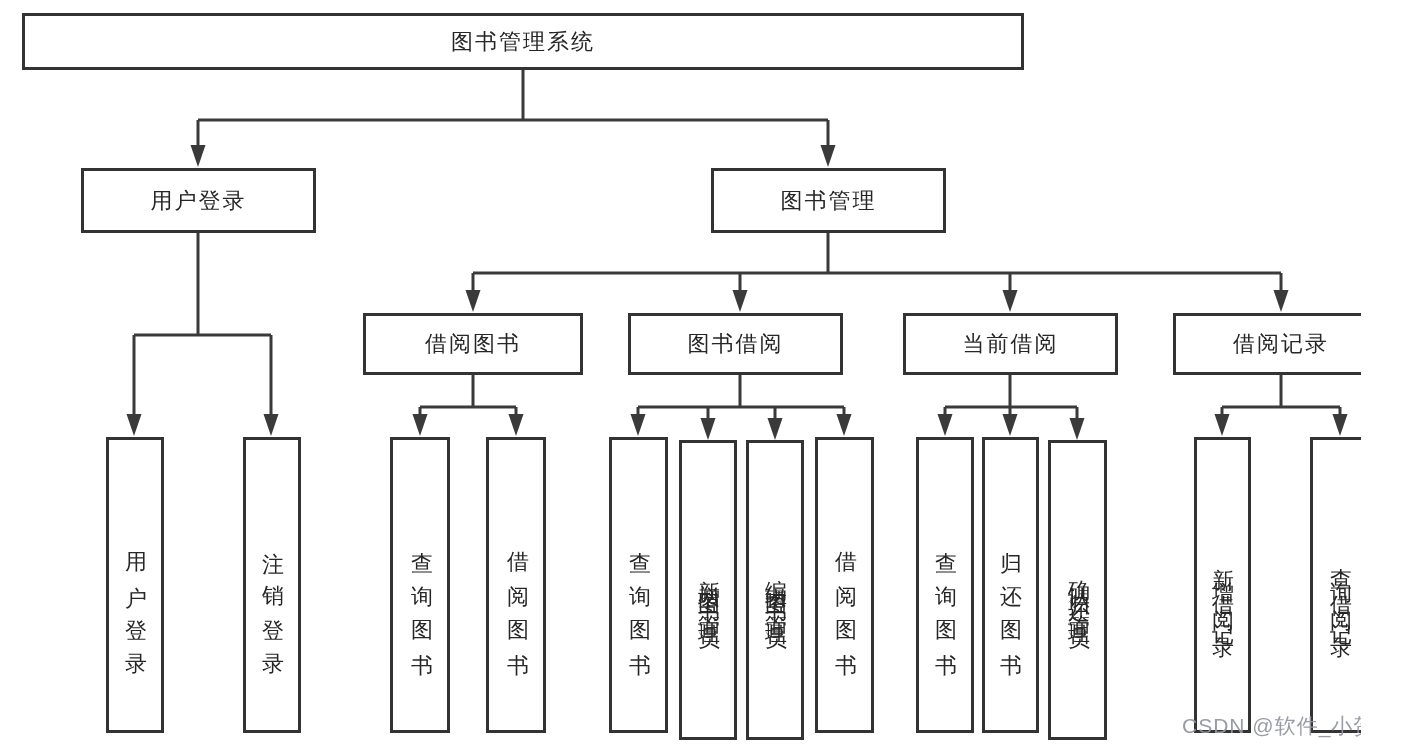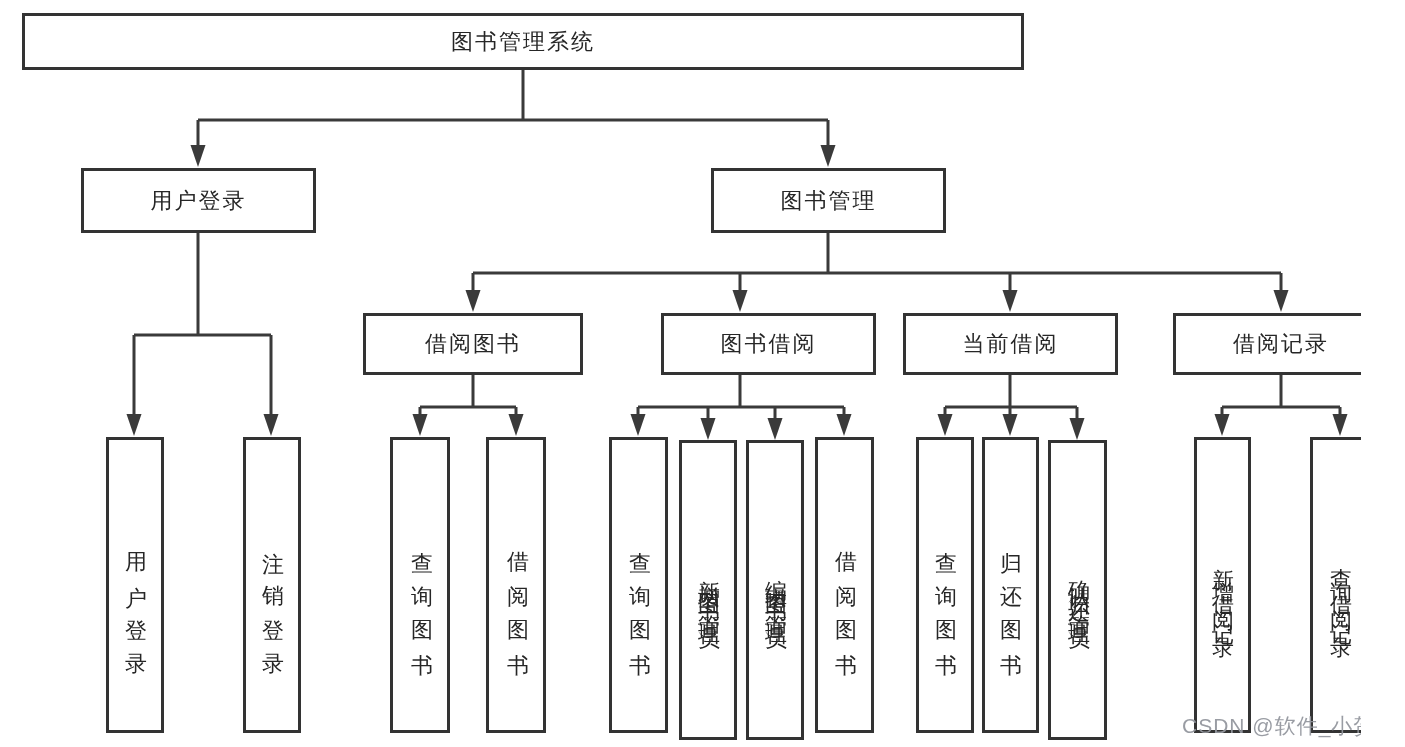--- a/index.html
+++ b/index.html
@@ -78,21 +78,21 @@
   <div class="hbox" style="left:81px;top:168px;width:235px;height:65px;">
     <span>用户登录</span>
   </div>
   <div class="hbox" style="left:711px;top:168px;width:235px;height:65px;justify-content:center;">
     <span>图书管理</span>
   </div>
 
   <div class="hbox" style="left:363px;top:313px;width:220px;height:62px;">
     <span>借阅图书</span>
   </div>
-  <div class="hbox" style="left:661px;top:313px;width:215px;height:62px;text-align:center;">
+  <div class="hbox" style="left:628px;top:313px;width:215px;height:62px;text-align:center;">
     <span>图书借阅</span>
   </div>
   <div class="hbox" style="left:903px;top:313px;width:215px;height:62px;">
     <span>当前借阅</span>
   </div>
   <div class="hbox" style="left:1173px;top:313px;width:216px;height:62px;">
     <span>借阅记录</span>
   </div>
 
   <div class="vbox ls-lg" style="left:106px;top:437px;width:58px;height:296px;">用户登录</div>

